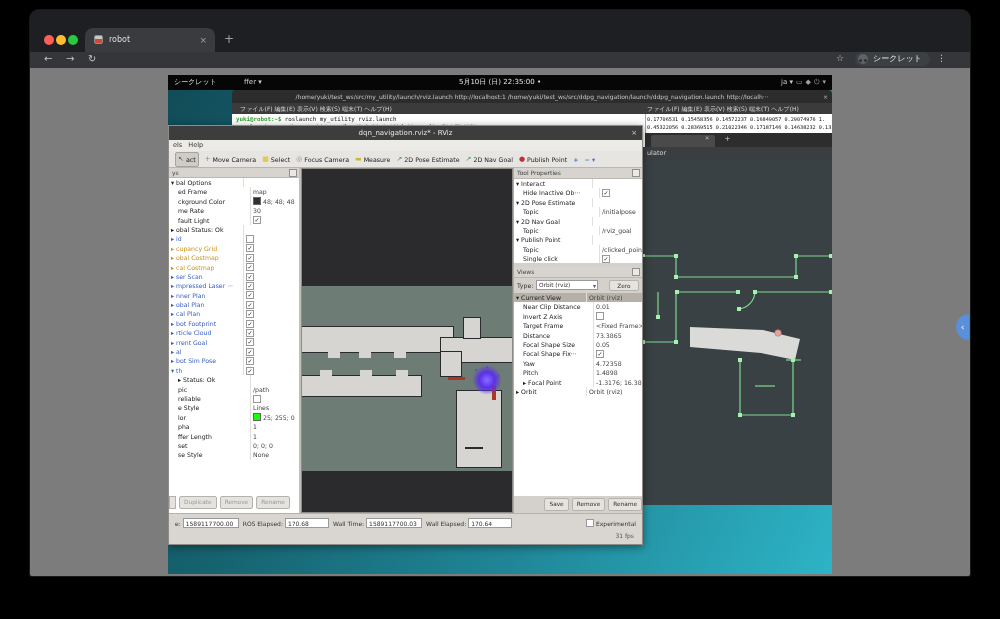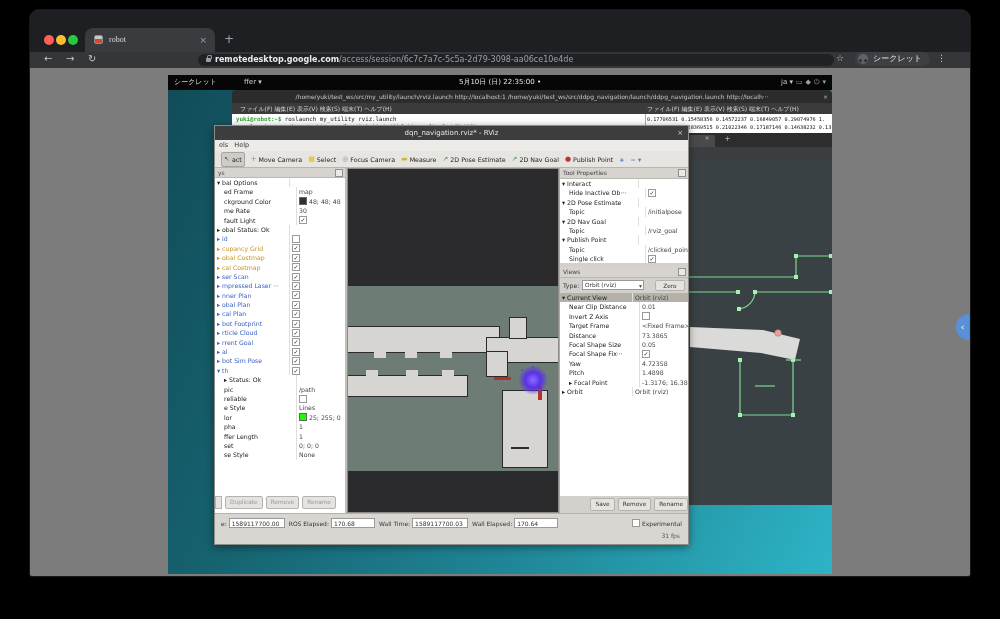--- a/index.html
+++ b/index.html
@@ -7,21 +7,21 @@
          font-family:"DejaVu Sans",sans-serif;-webkit-font-smoothing:antialiased;}
   
   .browser{position:absolute;left:30px;top:10px;width:940px;height:566px;background:#35363a;
            border-radius:9px 9px 2px 2px;overflow:hidden;box-shadow:0 0 0 1px #1a1a1a;}
   .tabstrip{position:absolute;left:0;top:0;width:100%;height:42px;background:#1e1f23;}
   .tl{position:absolute;top:25px;width:10px;height:10px;border-radius:50%;}
   .tab{position:absolute;left:55px;top:18px;width:130px;height:24px;background:#3a3b3f;
        border-radius:8px 8px 0 0;color:#dadce0;font-size:8px;line-height:24px;}
   .tab .fav{position:absolute;left:9px;top:7px;width:9px;height:9px;border-radius:2px;
        background:linear-gradient(#c9c9c9 45%,#d2492f 45%);border:1px solid #8d8d8d;box-sizing:border-box;}
-  .tab .tt{position:absolute;left:24px;font-family:Liberation Serif, serif;}
+  .tab .tt{position:absolute;left:24px;}
   .tab .tx{position:absolute;right:8px;color:#9aa0a6;font-size:9px;}
   .newtab{position:absolute;left:194px;top:22px;color:#9aa0a6;font-size:12px;}
   .toolbar{position:absolute;left:0;top:42px;width:100%;height:16px;background:#35363a;}
   .nav{position:absolute;top:1px;color:#c3c6ca;font-size:10px;}
   .urlbar{position:absolute;left:168px;top:2px;width:636px;height:12px;background:#202124;
           border-radius:7px;color:#9aa0a6;font-size:8px;line-height:12px;white-space:nowrap;overflow:hidden;}
   .lockb{position:absolute;left:8px;top:4px;width:5px;height:4px;background:#9aa0a6;border-radius:1px;}
   .locka{position:absolute;left:9px;top:1px;width:3px;height:3px;border:1px solid #9aa0a6;border-bottom:none;border-radius:2px 2px 0 0;}
   .udom{color:#e8eaed;font-weight:bold;margin-left:17px;}
   .star{position:absolute;right:126px;top:1px;color:#c3c6ca;font-size:9px;}
@@ -62,21 +62,21 @@
   .ttab .ttabin{position:absolute;left:6px;top:2px;width:64px;height:12px;background:#4a4a4a;border-radius:2px 2px 0 0;}
   .ttab .x{position:absolute;left:60px;top:1px;color:#b5b5b5;font-size:7px;}
   .ttab .p{position:absolute;left:80px;top:1px;color:#b5b5b5;font-size:8px;}
   
   .gaz{position:absolute;left:475px;top:72px;width:189px;height:379px;}
   .gztitle{position:absolute;left:0;top:0;width:100%;height:13px;background:#3a3e41;color:#cfcfcf;
            font-size:6.5px;line-height:13px;padding-left:4px;box-sizing:border-box;}
   .gzview{position:absolute;left:0;top:13px;width:189px;height:345px;background:#394144;overflow:hidden;}
   
   .rviz{position:absolute;left:0;top:50px;width:475px;height:420px;background:#d4d1cc;
-        box-shadow:0 2px 8px rgba(0,0,0,.45);border:1px solid #8f8c88;box-sizing:border-box;margin-left:46px;}
+        box-shadow:0 2px 8px rgba(0,0,0,.45);border:1px solid #8f8c88;box-sizing:border-box;}
   .rtitle{position:absolute;left:0;top:0;width:100%;height:14px;background:#3d3d3d;color:#e8e8e8;
           font-size:7px;line-height:14px;text-align:center;}
   .rtitle .rx{position:absolute;right:5px;color:#cfcfcf;}
   .rmenu{position:absolute;left:0;top:14px;width:100%;height:28px;background:#edebe8;color:#333;
          font-size:6.5px;line-height:11px;border-bottom:1px solid #c9c6c1;box-sizing:border-box;}
   .rmenu span{margin-left:4px;}
   .rtool{position:absolute;left:0;top:25px;width:100%;height:17px;background:#e7e5e2;
          border-bottom:1px solid #b9b6b1;box-sizing:border-box;display:flex;align-items:center;}
   .tbtn{display:inline-flex;align-items:center;height:13px;margin-left:6px;color:#222;font-size:6.3px;white-space:nowrap;}
   .tbtn .ic{margin-right:2px;font-size:7px;}
@@ -150,25 +150,20 @@
         <span class="tt">robot</span>
         <span class="tx">×</span>
       </div>
       <div class="newtab">+</div>
     </div>
 
     <div class="toolbar">
       <span class="nav" style="left:14px">←</span>
       <span class="nav" style="left:36px">→</span>
       <span class="nav" style="left:58px">↻</span>
-      <div class="urlbar">
-        <span class="locka"></span>
-        <span class="lockb"></span>
-        <span class="udom">remotedesktop.google.com</span><span>/access/session/6c7c7a7c-5c5a-2d79-3098-aa06ce10e4de</span>
-      </div>
       <span class="star">☆</span>
       <div class="incog">
         <span class="spy"></span>
         <span>シークレット</span>
       </div>
       <span class="dots">⋮</span>
     </div>
 
     <div class="content">
       <div class="remote">

